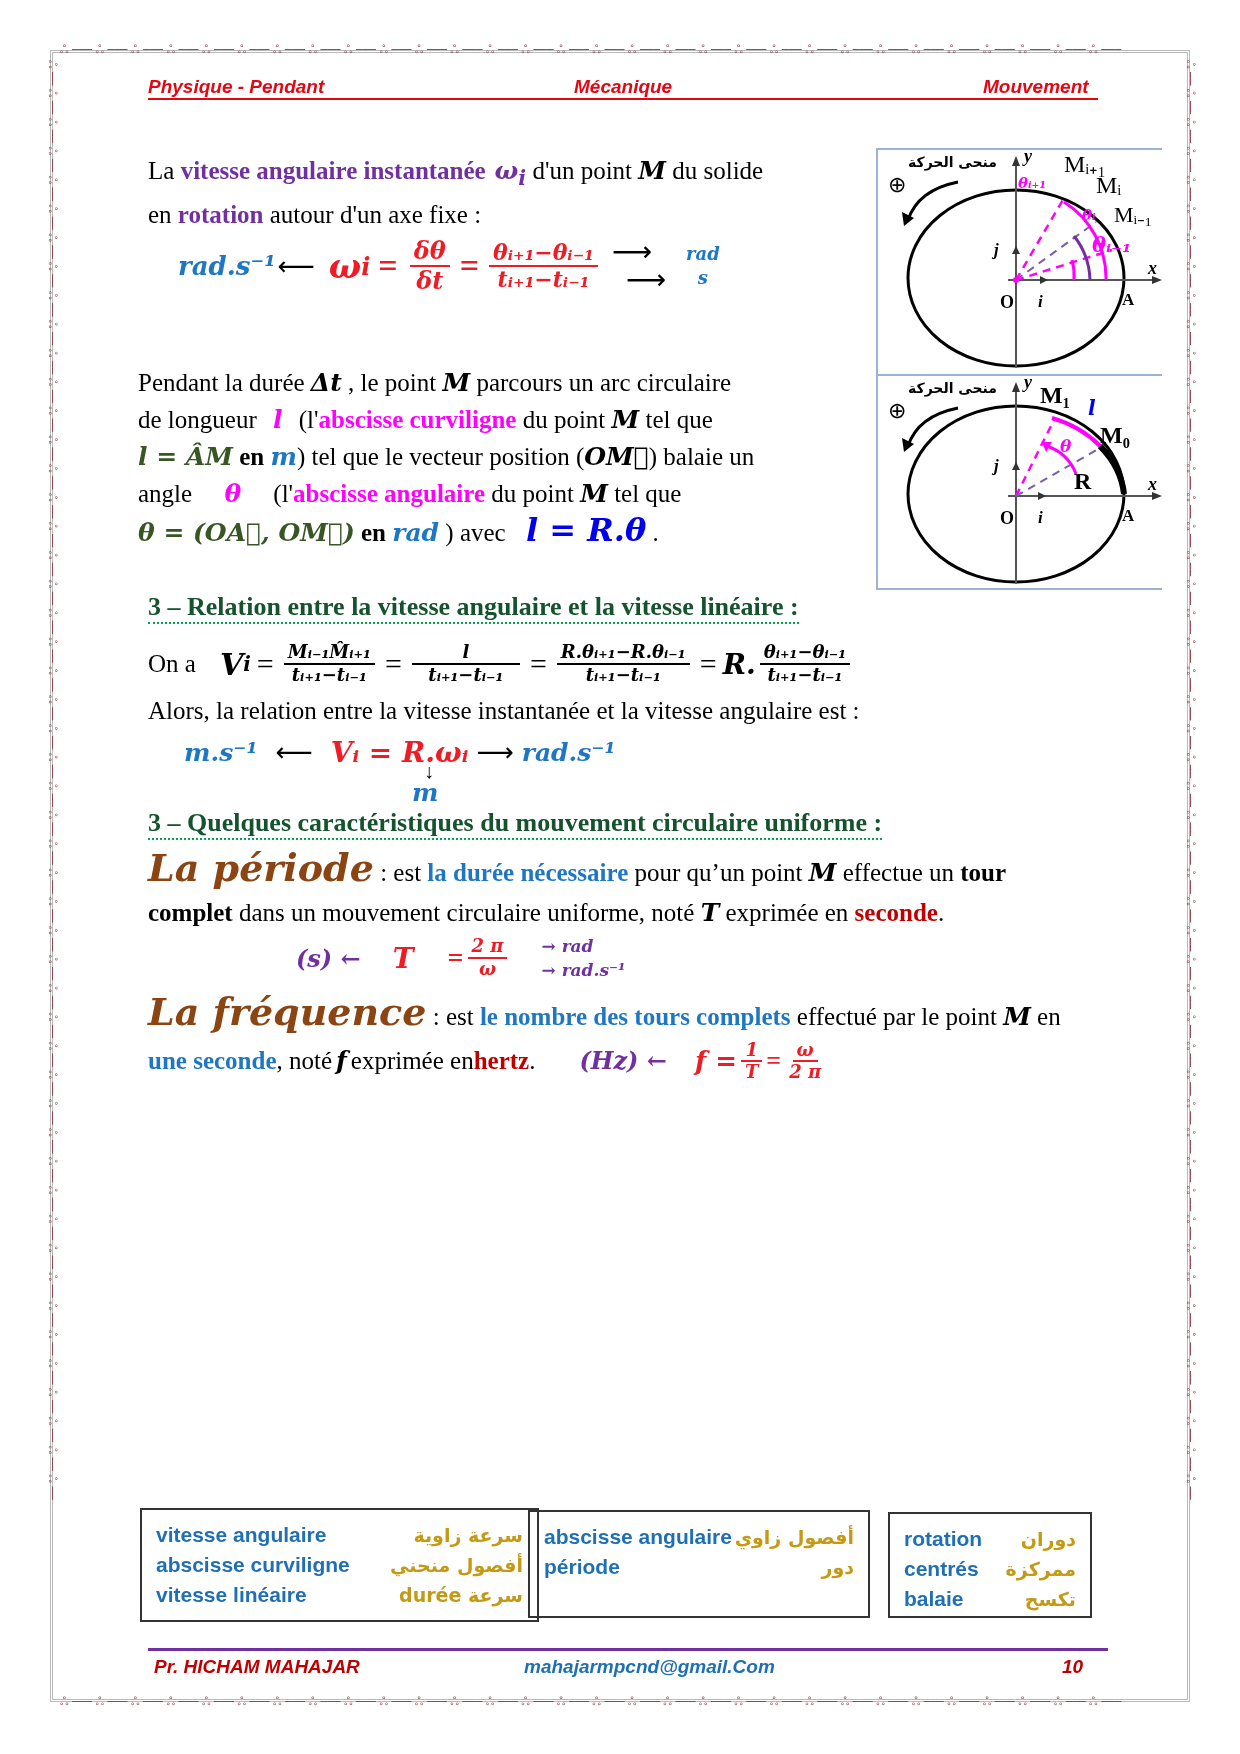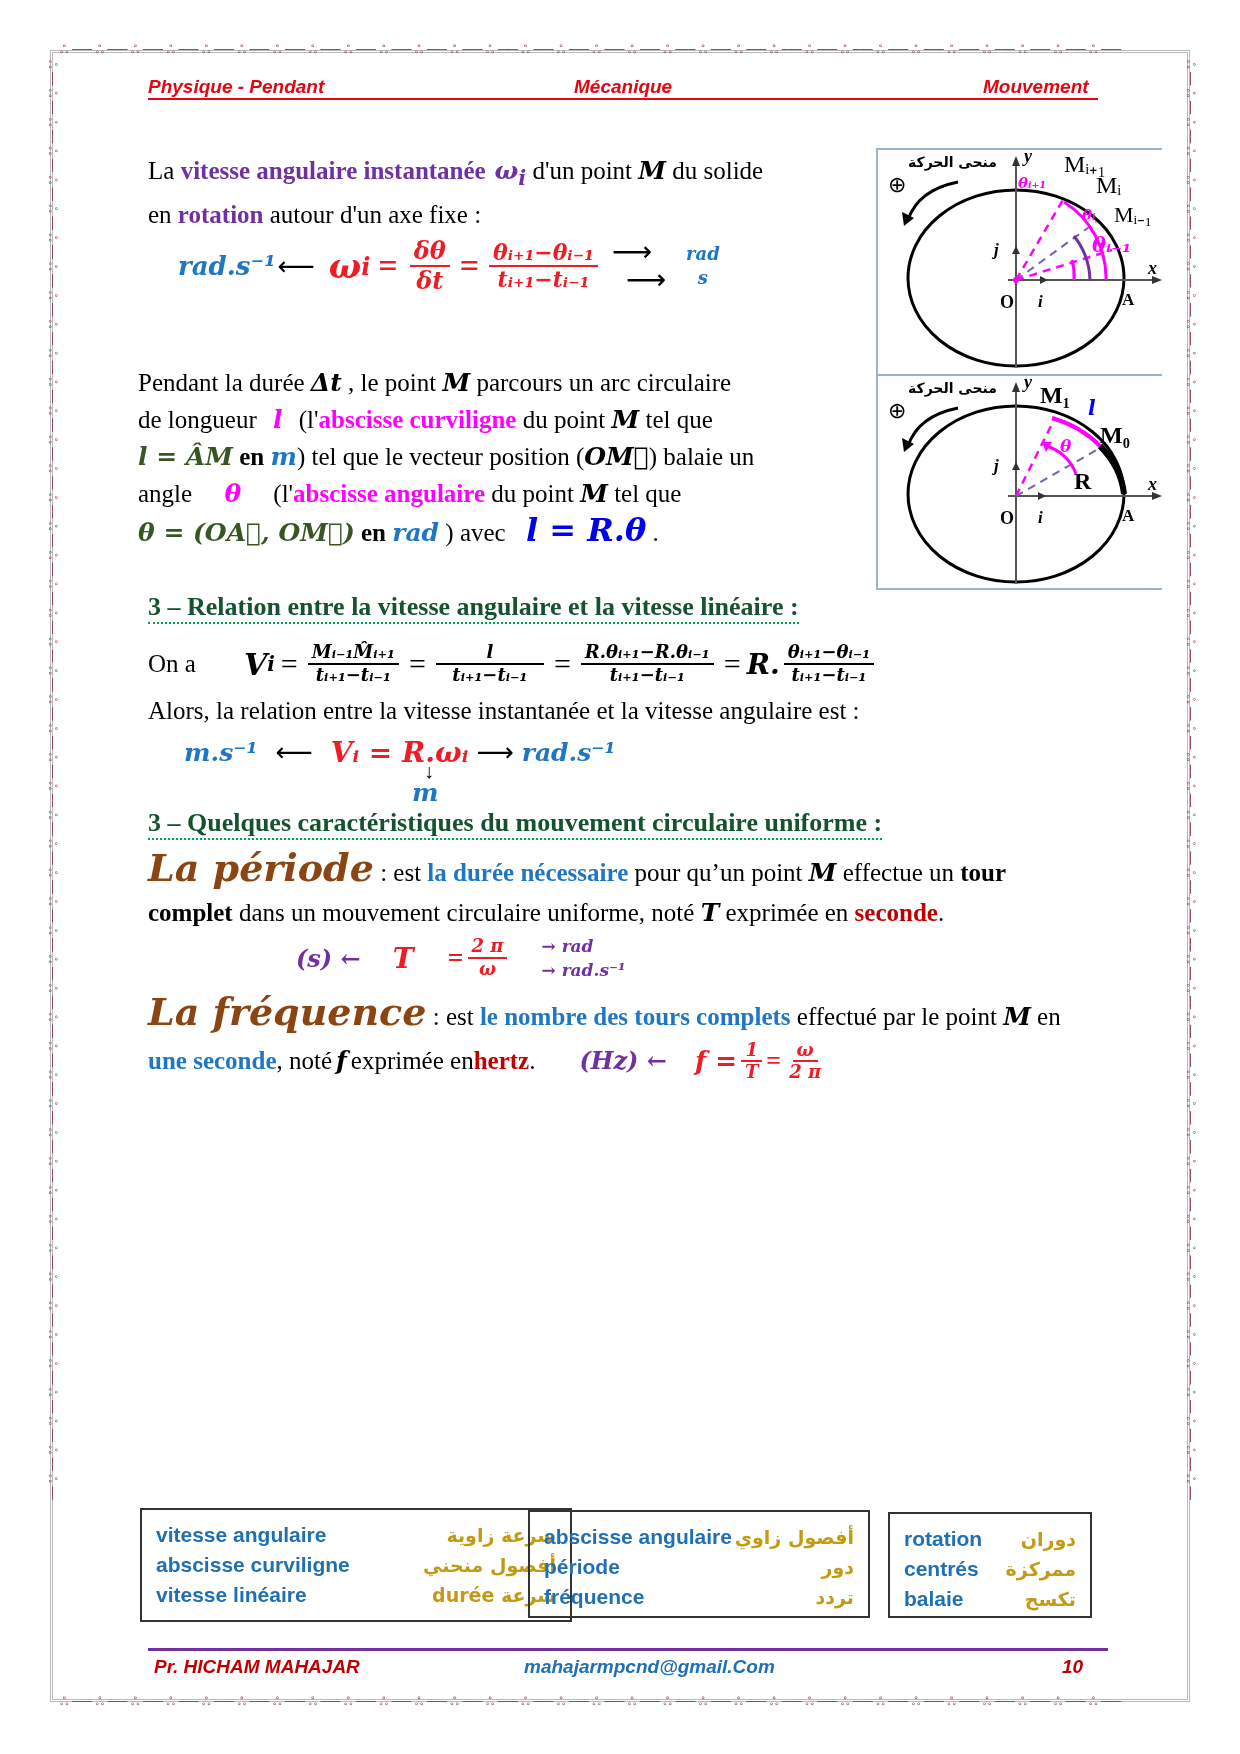--- a/index.html
+++ b/index.html
@@ -155,21 +155,21 @@
   <div><span>Pendant la durée </span><span class="math">Δt</span><span> , le point </span><span class="math">M</span><span>  parcours un arc circulaire</span></div>
   <div><span>de longueur </span><span class="math" style="color:#ff00ff;margin:0 10px;">l</span><span>  (l'</span><span class="magenta">abscisse curviligne</span><span> du point </span><span class="math">M</span><span> tel que</span></div>
   <div><span class="green math">l = ÂM</span><b> en </b><span class="math" style="color:#1f77c4;">m</span><span>) tel que le vecteur position (</span><span class="math">OM⃗</span><span>) balaie un</span></div>
   <div><span>angle </span><span class="math" style="color:#ff00ff;margin:0 26px;">θ</span><span>  (l'</span><span class="magenta">abscisse angulaire</span><span> du point </span><span class="math">M</span><span> tel que</span></div>
   <div><span class="green math">θ = (OA⃗, OM⃗)</span><b> en </b><span class="math" style="color:#1f77c4;">rad</span><span> ) avec </span><span class="math" style="color:#0000ee;font-size:32px;margin-left:14px;">l = R.θ</span><span> .</span></div>
 </div>
 
 <div class="section" style="top:592px;">3 – Relation entre la vitesse angulaire et la vitesse linéaire :</div>
 
 <div class="abs" style="left:148px;top:628px;height:72px;display:flex;align-items:center;">
-  <span style="font-size:25px;margin-right:48px;">On a</span>
+  <span style="font-size:25px;margin-right:24px;">On a</span>
   <span class="math" style="font-size:30px;">V</span>
     <sub class="math" style="font-size:20px;">i</sub>
   <span style="font-size:30px;margin:0 6px;">=</span>
   <span class="frac math" style="font-size:18px;">
       <span class="n">Mᵢ₋₁M̂ᵢ₊₁</span>
       <span class="d">tᵢ₊₁−tᵢ₋₁</span>
     </span>
   <span style="font-size:30px;margin:0 6px;">=</span>
   <span class="frac math" style="font-size:18px;">
       <span class="n" style="min-width:100px;text-align:center;">l</span>
@@ -237,21 +237,21 @@
         <span class="d">T</span>
       </span>
     <span class="red" style="font-size:26px;">=</span>
     <span class="frac math red" style="font-size:18px;">
         <span class="n">ω</span>
         <span class="d">2 π</span>
       </span>
   </div>
 </div>
 
-<div class="vbox" style="left:140px;top:1508px;width:432px;height:114px;padding:10px 14px;">
+<div class="vbox" style="left:140px;top:1508px;width:399px;height:114px;padding:10px 14px;">
   <div class="vrow">
       <span class="vfr">vitesse angulaire</span>
       <span class="var">سرعة زاوية</span>
     </div>
   <div class="vrow">
       <span class="vfr">abscisse curviligne</span>
       <span class="var">أفصول منحني</span>
     </div>
   <div class="vrow">
       <span class="vfr">vitesse linéaire</span>
@@ -259,24 +259,20 @@
     </div>
 </div>
 <div class="vbox" style="left:528px;top:1510px;width:342px;height:108px;padding:10px 14px;">
   <div class="vrow">
       <span class="vfr">abscisse angulaire</span>
       <span class="var">أفصول زاوي</span>
     </div>
   <div class="vrow">
       <span class="vfr">période</span>
       <span class="var">دور</span>
-    </div>
-  <div class="vrow">
-      <span class="vfr">fréquence</span>
-      <span class="var">تردد</span>
     </div>
 </div>
 <div class="vbox" style="left:888px;top:1512px;width:204px;height:106px;padding:10px 14px;">
   <div class="vrow">
       <span class="vfr">rotation</span>
       <span class="var">دوران</span>
     </div>
   <div class="vrow">
       <span class="vfr">centrés</span>
       <span class="var">ممركزة</span>

